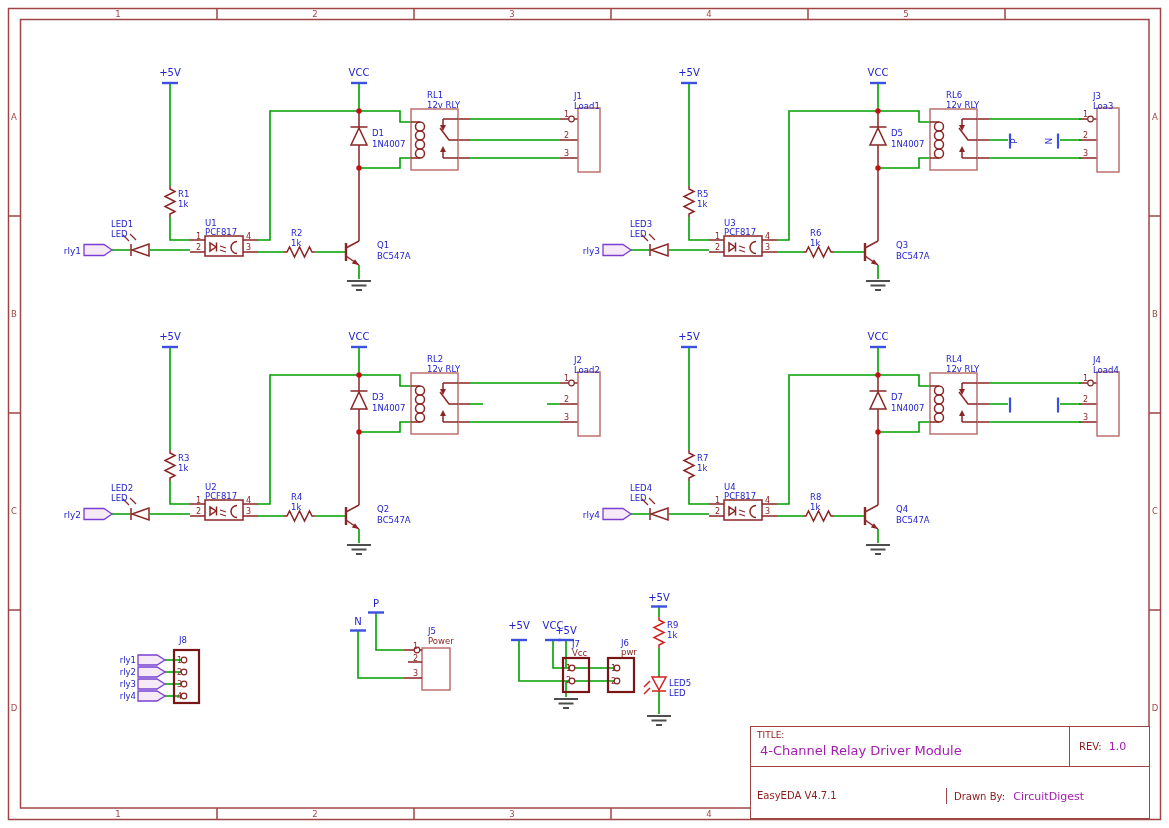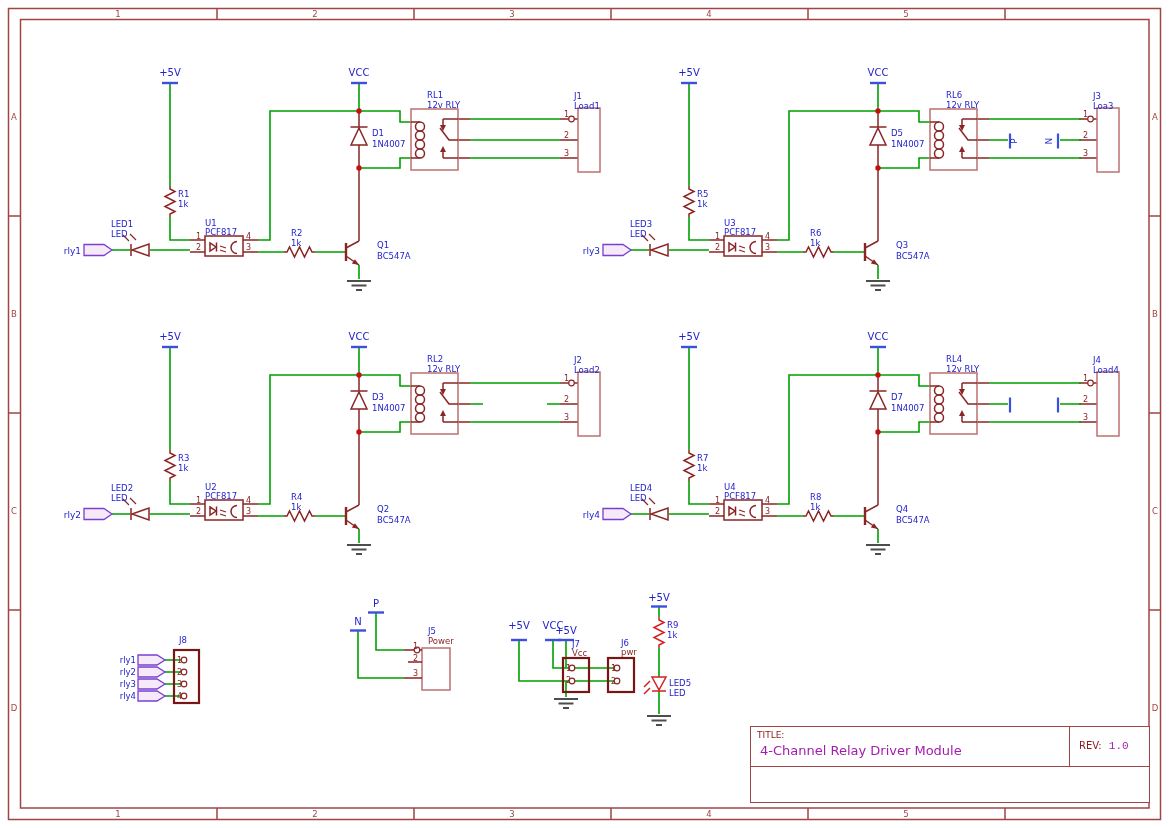--- a/index.html
+++ b/index.html
@@ -15,34 +15,34 @@
   .rose{stroke:#bd7070;stroke-width:1.5;fill:none;}
   .dark{stroke:#7a1515;stroke-width:2.2;fill:none;}
   .blue{stroke:#3c50e0;stroke-width:2.4;fill:none;}
   .red{stroke:#d42020;stroke-width:1.5;fill:none;}
   .gndc{stroke:#4d4d4d;stroke-width:1.9;fill:none;}
   .dot{fill:#c11111;stroke:none;}
   .pinc{stroke:#8b2525;stroke-width:1.2;fill:#ffffff;}
   .flag{stroke:#7a3fd0;stroke-width:1.3;fill:#f6e9f8;}
   .frame{stroke:#a04545;stroke-width:1.5;fill:none;}
   
-  #tb{position:absolute;left:750px;top:726px;width:400px;height:77px;box-sizing:border-box;
+  #tb{position:absolute;left:750px;top:726px;width:400px;height:93px;box-sizing:border-box;
       border:1.6px solid #a04545;background:#fff;}
   #tb .row1{position:absolute;left:0;top:0;width:100%;height:40px;box-sizing:border-box;
       border-bottom:1.5px solid #a04545;}
   #tb .row2{position:absolute;left:0;top:40px;width:100%;height:21px;box-sizing:border-box;
       border-bottom:1.5px solid #a04545;}
   #tb .row3{position:absolute;left:0;top:61px;width:100%;height:16px;}
   #tb .mr{color:#8b1a1a;}
   #tb .bl{color:#a21caf;}
   .tb-title-label{position:absolute;left:6px;top:3px;font-size:9px;}
   .tb-title{position:absolute;left:9px;top:16px;font-size:13px;}
   .tb-rev-cell{position:absolute;right:0;top:0;width:80px;height:100%;box-sizing:border-box;
       border-left:1.5px solid #a04545;padding:13px 0 0 9px;font-size:10px;}
-  .tb-rev-val{font-size:11px;margin-left:4px;font-family:Liberation Mono, monospace;}
+  .tb-rev-val{font-size:11px;margin-left:4px;}
   .tb-date-label{position:absolute;left:6px;top:4px;font-size:10px;}
   .tb-date{position:absolute;left:52px;top:3px;font-size:11px;}
   .tb-sheet-cell{position:absolute;left:278px;top:0;right:0;height:100%;box-sizing:border-box;
       border-left:1.5px solid #a04545;padding:3px 0 0 7px;font-size:10px;}
   .tb-sheet-val{font-size:11px;margin-left:5px;}
   .tb-tool{position:absolute;left:6px;top:2px;font-size:10px;}
   .tb-drawn-cell{position:absolute;left:195px;top:0;right:0;height:100%;box-sizing:border-box;
       border-left:1.5px solid #a04545;padding:2px 0 0 7px;font-size:10px;}
   .tb-drawn-val{font-size:11px;margin-left:5px;}
 </style>
@@ -378,15 +378,22 @@
 
 <div id="tb">
   <div class="row1">
     <span class="tb-title-label mr">TITLE:</span>
     <span class="tb-title bl">4-Channel Relay Driver Module</span>
     <div class="tb-rev-cell">
       <span class="mr">REV:</span>
       <span class="bl tb-rev-val">1.0</span>
     </div>
   </div>
+  <div class="row3">
+    <span class="tb-tool mr">EasyEDA V4.7.1</span>
+    <div class="tb-drawn-cell">
+      <span class="mr">Drawn By:</span>
+      <span class="bl tb-drawn-val">CircuitDigest</span>
+    </div>
+  </div>
 </div>
 
 </div>
 
 </body></html>

